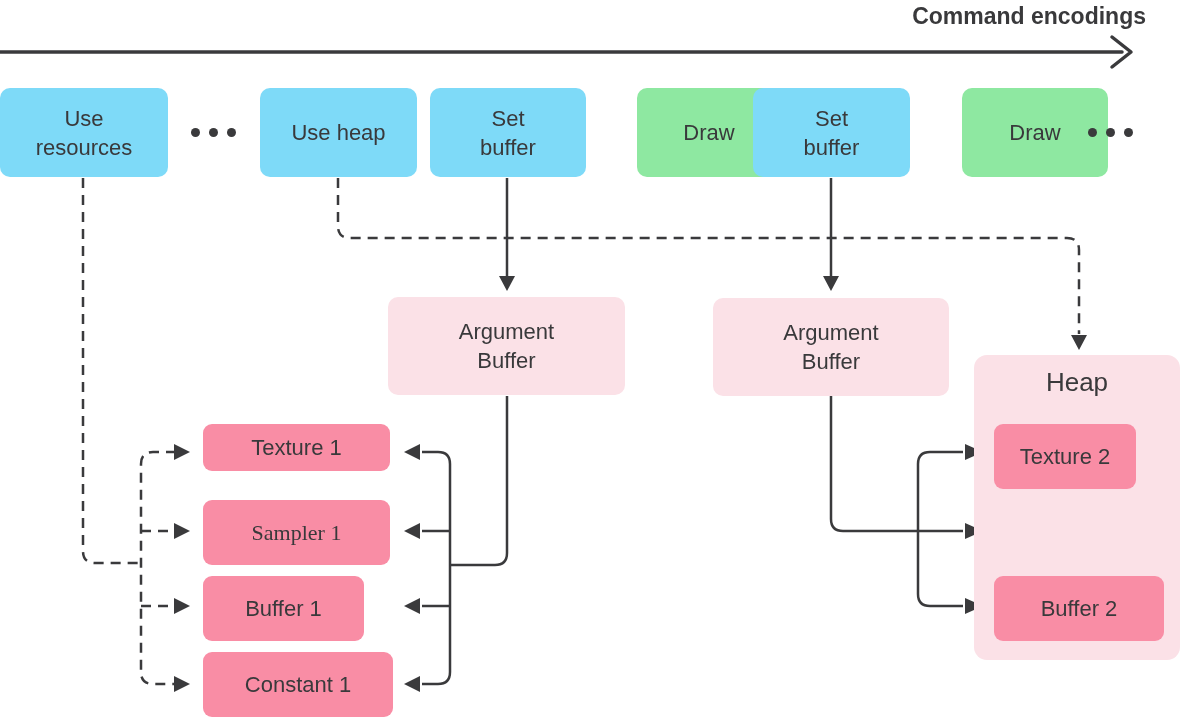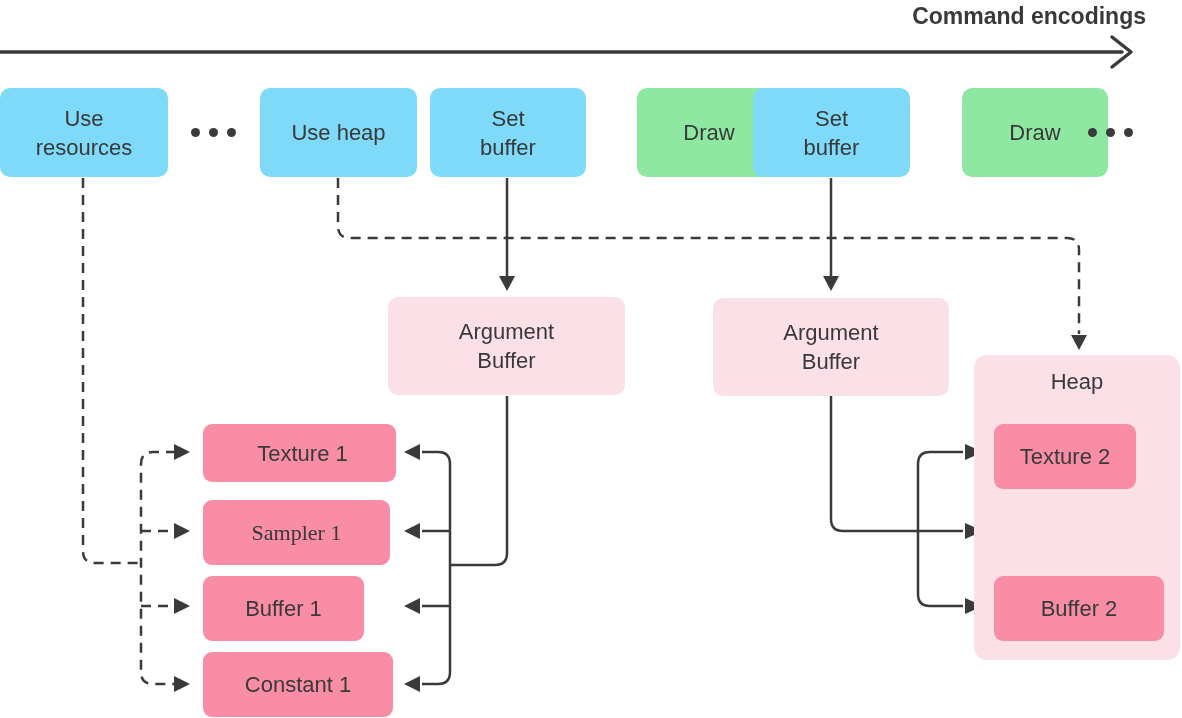--- a/index.html
+++ b/index.html
@@ -24,21 +24,21 @@
     text-align:center; border-radius:10px; font-size:22px; line-height:29px;
     white-space:pre-line;
   }
   .blue  { background:var(--blue,#7EDAF8); }
   .green { background:var(--green,#8EE8A1);margin-left:40px; }
   .pinkL { background:var(--pink-light,#FBE1E7); }
   .pinkD { background:var(--pink-dark,#F98DA5); border-radius:9px; }
   .heap  { background:var(--pink-light,#FBE1E7); border-radius:13px; }
   .heap-label {
     position:absolute; left:0; top:12px; width:100%; text-align:center;
-    font-size:22px; line-height:30px;
+    font-size:26px; line-height:30px;
   }
   .dots { position:absolute; top:128px; display:flex; gap:9px; }
   .dots span {
     width:9px; height:9px; border-radius:50%;
     background:var(--line,#3A3A3C); display:block;
   }
 </style>
 </head>
 <body>
 
@@ -125,21 +125,21 @@
       <span></span>
       <span></span>
   </div>
 
   <div class="box pinkL" style="left:388px; top:297px; width:237px; height:98px;">Argument
 Buffer</div>
 
   <div class="box pinkL" style="left:713px; top:298px; width:236px; height:98px;">Argument
 Buffer</div>
 
-  <div class="box pinkD" style="left:203px; top:424px; width:187px; height:58px;padding-left:6px;">Texture 1</div>
+  <div class="box pinkD" style="left:203px; top:424px; width:187px; height:47px;">Texture 1</div>
   <div class="box pinkD" style="left:203px; top:500px; width:187px; height:65px;font-family:Liberation Serif, serif;">Sampler 1</div>
   <div class="box pinkD" style="left:203px; top:576px; width:161px; height:65px;">Buffer 1</div>
   <div class="box pinkD" style="left:203px; top:652px; width:190px; height:65px;">Constant 1</div>
 
   <div class="heap" style="position:absolute; left:974px; top:355px; width:206px; height:305px;">
     <div class="heap-label">Heap</div>
     <div class="box pinkD" style="left:20px; top:69px;  width:142px; height:65px;">Texture 2</div>
     <div class="box pinkD" style="left:20px; top:221px; width:170px; height:65px;">Buffer 2</div>
   </div>
 

